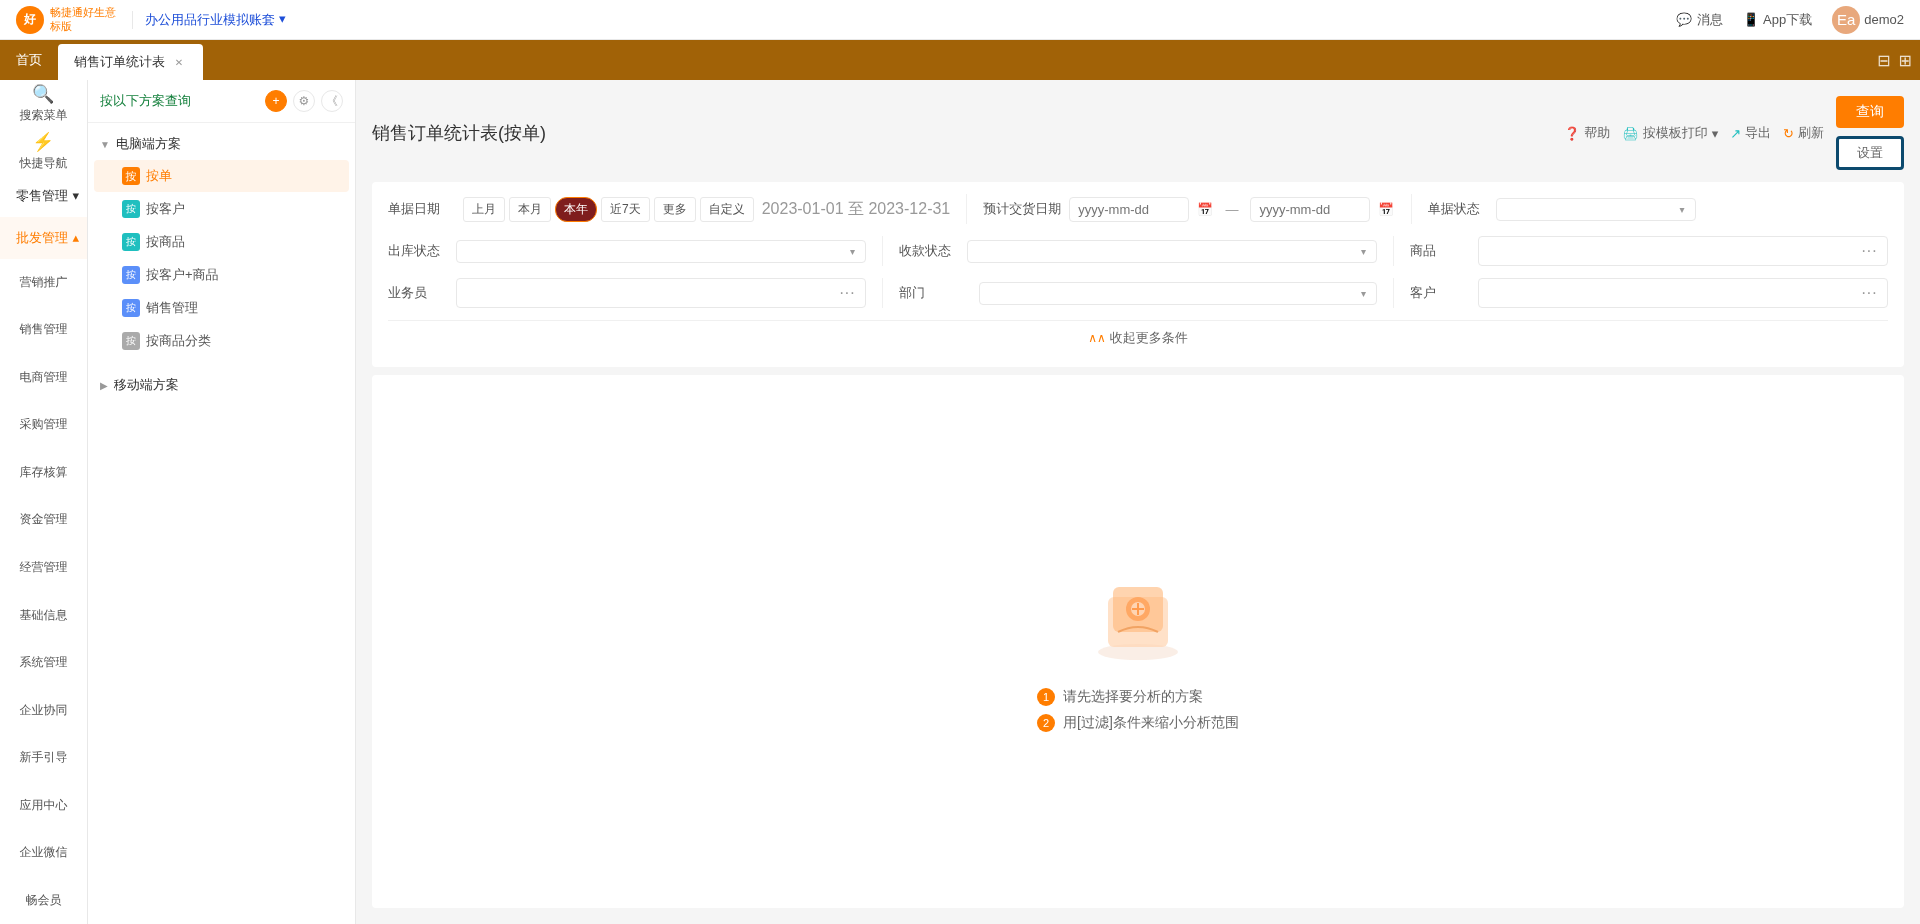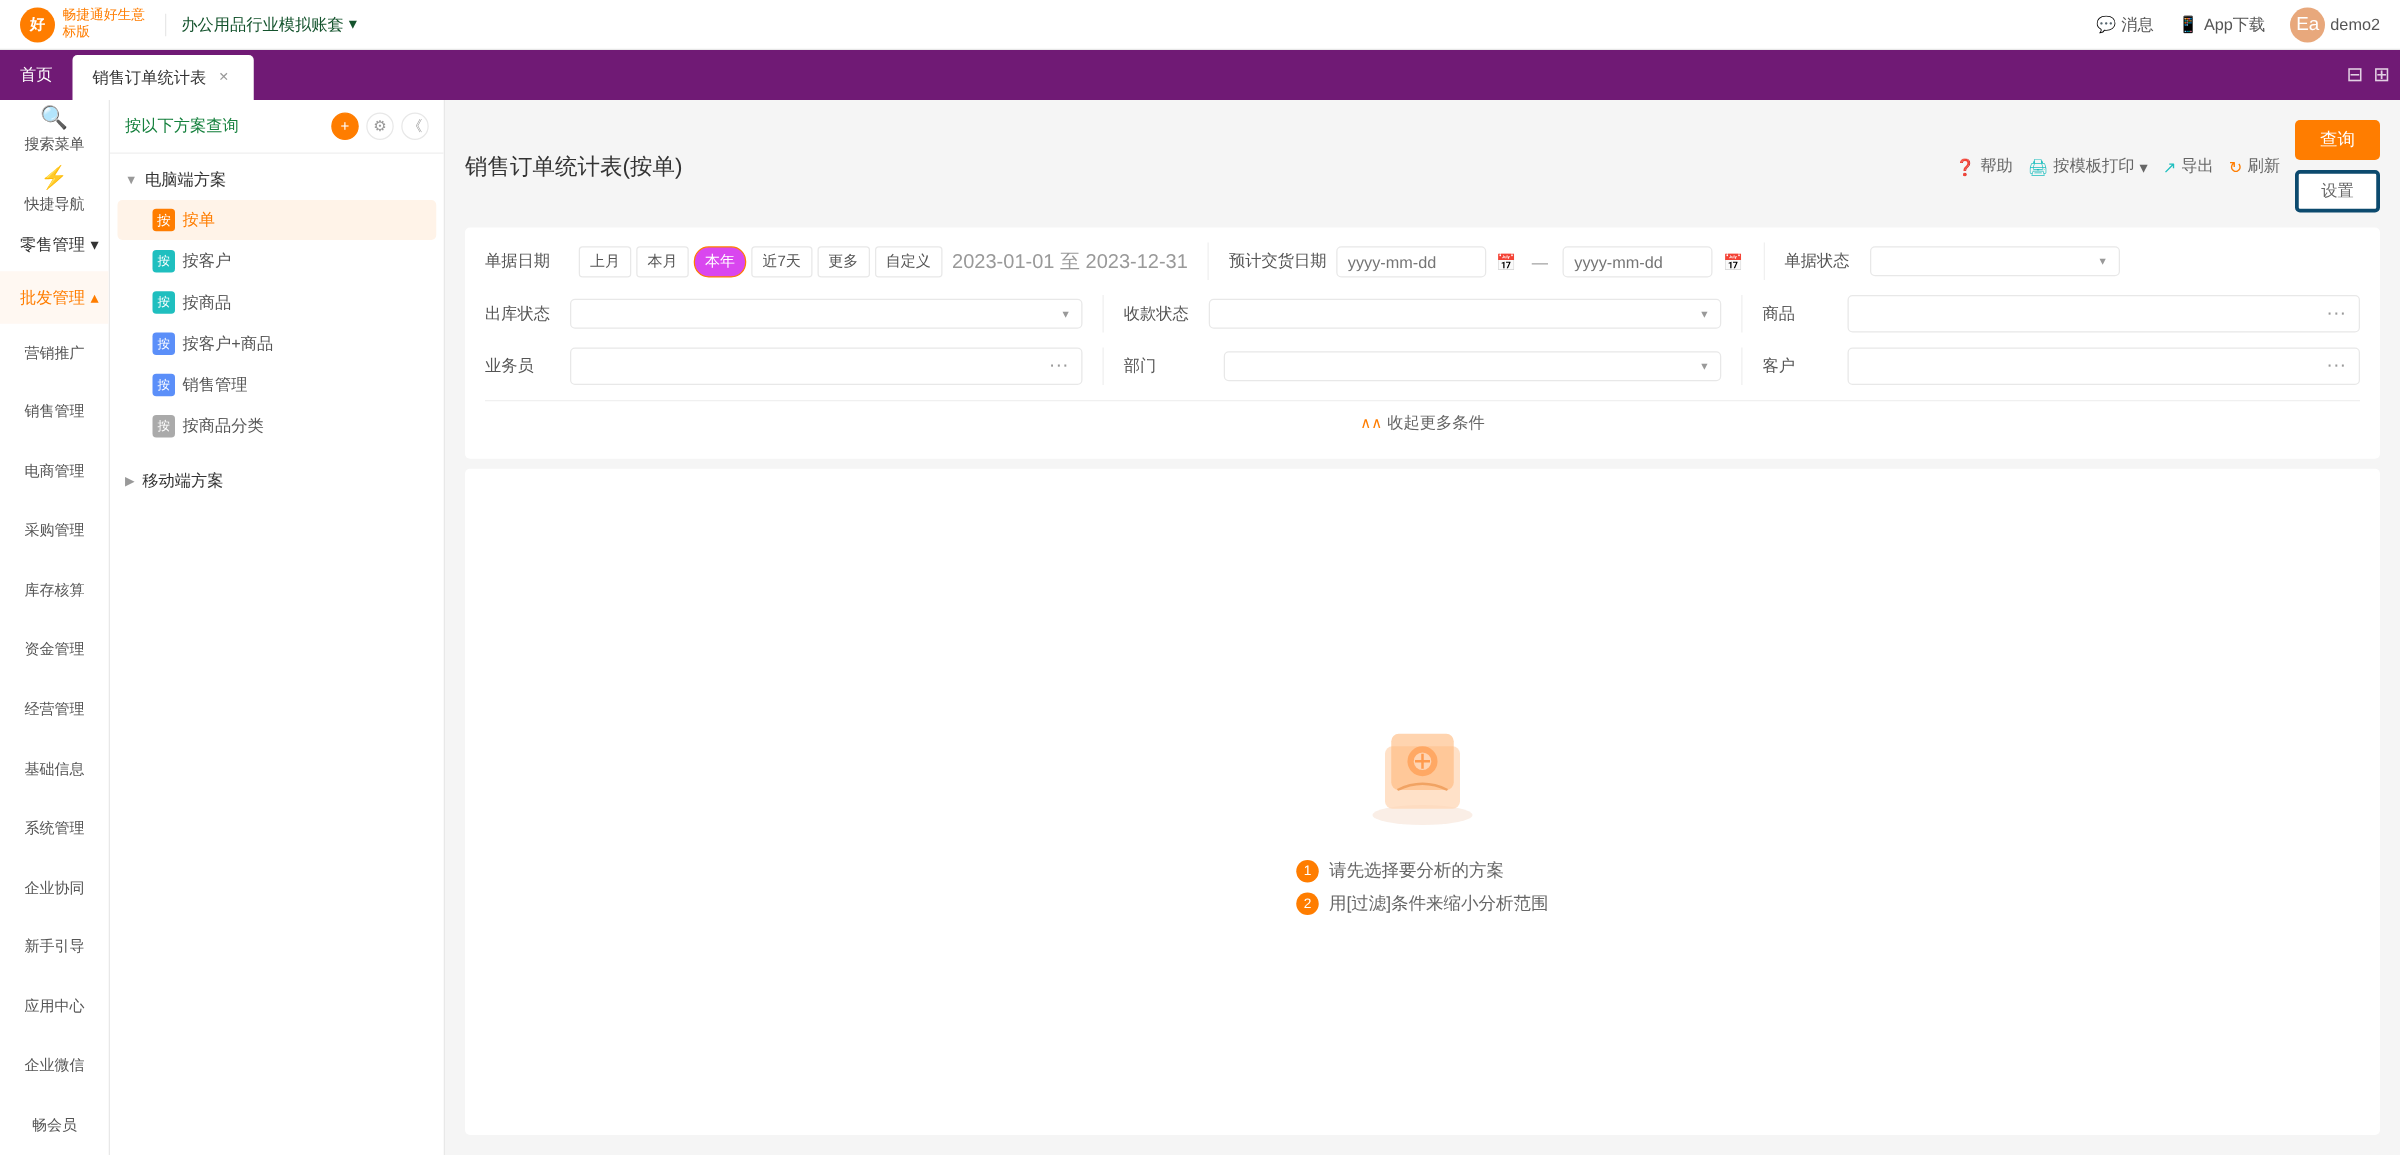--- a/index.html
+++ b/index.html
@@ -4,26 +4,26 @@
   <style>
     * { margin: 0; padding: 0; box-sizing: border-box; }
     body { font-family: 'Microsoft YaHei', '微软雅黑', sans-serif; font-size: 13px; background: #f5f5f5; color: #333; width: 1920px; height: 924px; overflow: hidden; display: flex; flex-direction: column; }
 
     
     .top-bar { height: 40px; background: #fff; display: flex; align-items: center; padding: 0 16px; border-bottom: 1px solid #e8e8e8; justify-content: space-between; flex-shrink: 0; }
     .top-bar-left { display: flex; align-items: center; gap: 8px; }
     .logo-area { display: flex; align-items: center; gap: 6px; }
     .logo-icon { width: 28px; height: 28px; background: #ff7d00; border-radius: 50%; display: flex; align-items: center; justify-content: center; color: #fff; font-size: 12px; font-weight: bold; }
     .logo-text { font-size: 11px; color: #ff7d00; line-height: 1.2; }
-    .top-bar-title { font-size: 13px; color: #14532d; padding-left: 12px; border-left: 1px solid #e8e8e8; margin-left: 8px; display: flex; gap: 4px; }
+    .top-bar-title { font-size: 13px; color: #1d4ed8; padding-left: 12px; border-left: 1px solid #e8e8e8; margin-left: 8px; display: flex; gap: 4px; }
     .top-bar-right { display: flex; align-items: center; gap: 20px; }
     .top-bar-right-item { display: flex; align-items: center; gap: 4px; font-size: 13px; color: #555; cursor: pointer; }
 
     
-    .tab-bar { height: 40px; background: #701a75; display: flex; align-items: center; padding: 0; flex-shrink: 0; }
+    .tab-bar { height: 40px; background: #a16207; display: flex; align-items: center; padding: 0; flex-shrink: 0; }
     .tab-item { height: 40px; display: flex; align-items: center; padding: 0 16px; font-size: 13px; color: rgba(255,255,255,0.85); cursor: pointer; gap: 6px; }
     .tab-item.home { color: #fff; }
     .tab-item.active { background: #fff; color: #333; border-radius: 4px 4px 0 0; margin-top: 4px; height: 36px; }
     .tab-close { width: 16px; height: 16px; border-radius: 50%; display: flex; align-items: center; justify-content: center; font-size: 10px; color: #999; }
     .tab-bar-actions { margin-left: auto; display: flex; align-items: center; gap: 8px; padding-right: 8px; }
     .tab-bar-btn { color: rgba(255,255,255,0.8); cursor: pointer; font-size: 16px; }
 
     
     .main-layout { display: flex; flex: 1; overflow: hidden; }
 
@@ -64,21 +64,21 @@
     .btn-setting { background: #fff; color: #666; border: 3px solid #0c4a6e; border-radius: 4px; padding: 5px 14px; font-size: 13px; cursor: pointer; margin-top: 4px; }
 
     
     .filter-area { background: #fff; border-radius: 4px; padding: 12px 16px; margin-bottom: 8px; }
     .filter-row { display: flex; align-items: center; gap: 0; margin-bottom: 12px; flex-wrap: nowrap; }
     .filter-row:last-child { margin-bottom: 0; }
     .filter-item { display: flex; align-items: center; gap: 8px; flex: 1; }
     .filter-label { font-size: 13px; color: #555; white-space: nowrap; min-width: 60px; }
     .date-group { display: flex; align-items: center; gap: 4px; flex-wrap: wrap; }
     .date-btn { padding: 3px 8px; border-radius: 3px; border: 1px solid #e8e8e8; font-size: 12px; cursor: pointer; color: #555; background: #fff; }
-    .date-btn.active { background: #d946ef; border-color: #ff7d00; color: #fff; border-radius: 12px; font-family: Liberation Mono, monospace; }
+    .date-btn.active { background: #7f1d1d; border-color: #ff7d00; color: #fff; border-radius: 12px; font-family: Liberation Mono, monospace; }
     .date-range-text { font-size: 16px; color: #999; margin-left: 4px; }
     .date-input { border: 1px solid #e8e8e8; border-radius: 4px; padding: 4px 8px; font-size: 13px; color: #bbb; background: #fff; width: 120px; }
     .date-separator { margin: 0 4px; color: #999; }
     .select-control { border: 1px solid #e8e8e8; border-radius: 4px; padding: 5px 10px; font-size: 13px; color: #555; background: #fff; display: flex; align-items: center; justify-content: space-between; cursor: pointer; min-width: 100px; width: 100%; }
     .select-arrow { color: #999; font-size: 10px; }
     .multi-select-btn { color: #999; font-size: 16px; cursor: pointer; }
     .filter-divider { width: 1px; background: #f0f0f0; height: 30px; margin: 0 16px; }
 
     .collapse-bar { display: flex; align-items: center; justify-content: center; gap: 4px; padding: 8px; color: #666; font-size: 13px; cursor: pointer; border-top: 1px solid #f0f0f0; margin-top: 8px; }
 

